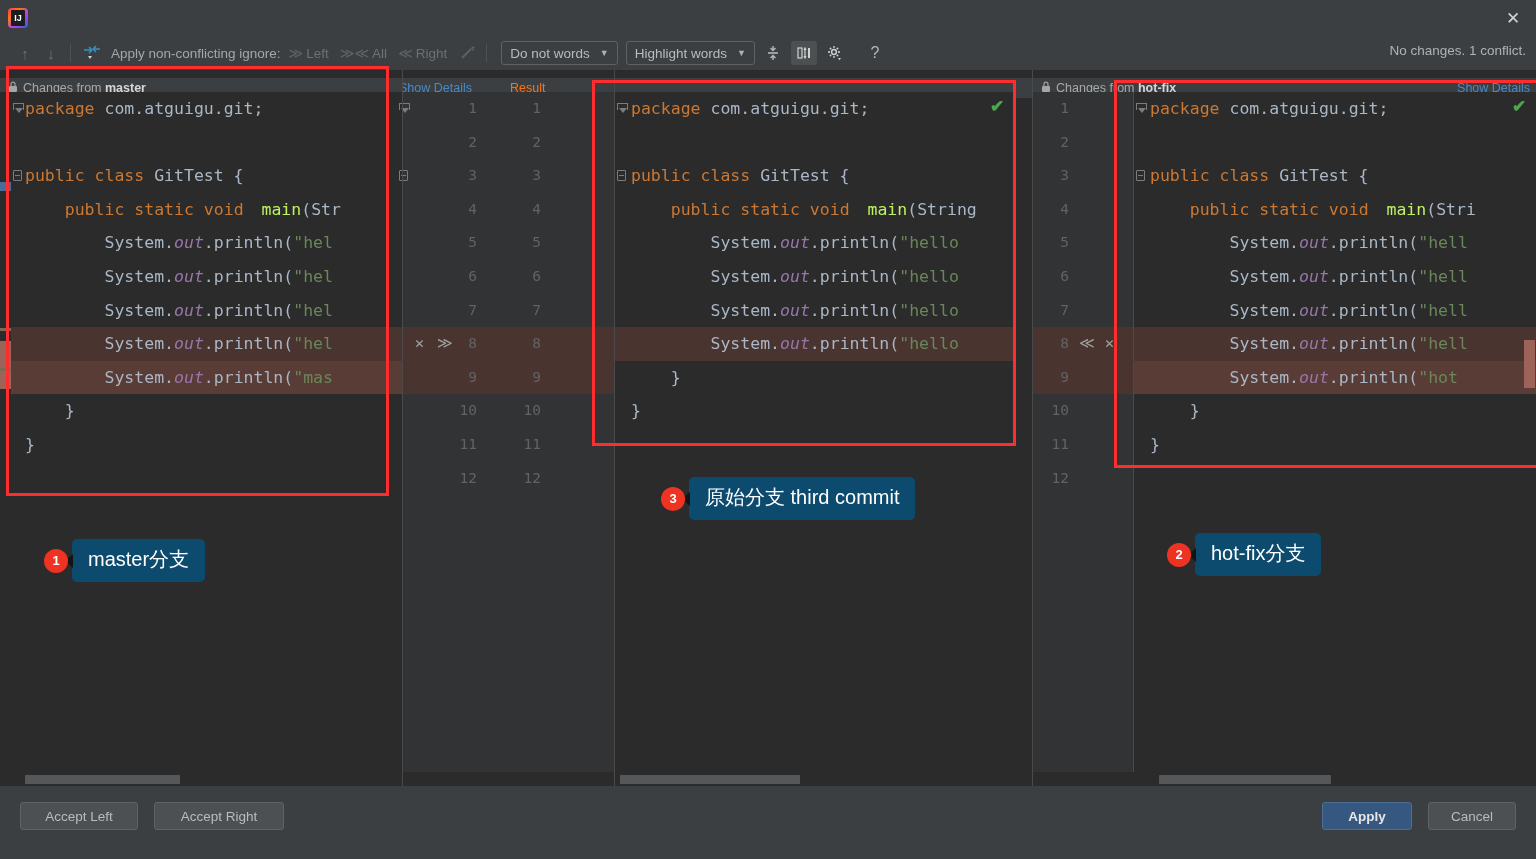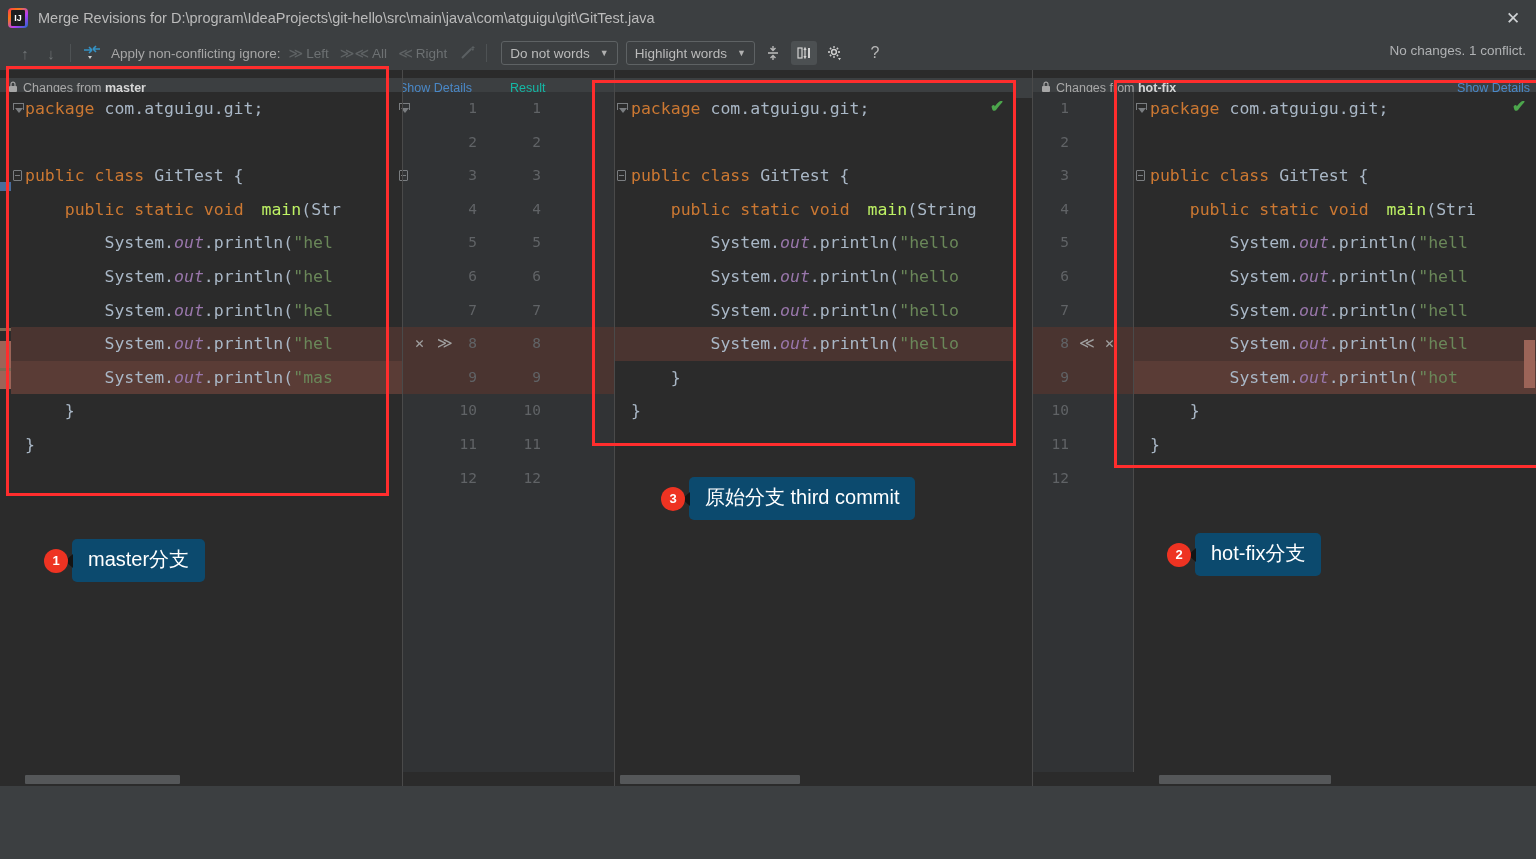--- a/index.html
+++ b/index.html
@@ -89,21 +89,21 @@
   }
   .pane-header {
     position: absolute; top: 8px; height: 20px;
     background: #3c3f41; display: flex; align-items: center;
     font-size: 12.5px; color: #a9b7c6; overflow: hidden; text-align: center;
   }
   .lock-icon { font-size: 11px; color: #9aa0a6; margin: 0 5px 0 8px; }
   .pane-header .hdr-txt { color: #a8a8a8; }
   .pane-header .hdr-txt b { color: #d6d6d6; }
   .show-details { color: #4a88c7; font-size: 12.5px; }
-  .result-lbl { color: #14b8a6; font-size: 12.5px; }
+  .result-lbl { color: #f97316; font-size: 12.5px; }
 
   
   .code {
     position: absolute; top: 22px; bottom: 14px;
     background: #2b2b2b; overflow: hidden;
     font-family: "DejaVu Sans Mono", monospace;
     font-size: 16.5px; line-height: 33.6px;
     white-space: pre;
   }
   .code .ln { height: 33.6px; position: relative; }
@@ -213,21 +213,20 @@
     position: absolute; background: #3c3f41; width: 1px;
   }
 </style>
 </head>
 <body>
 
 <div class="app">
 
   <div class="titlebar">
     <div class="ij-logo"></div>
-    <div class="title-text">Merge Revisions for D:\program\IdeaProjects\git-hello\src\main\java\com\atguigu\git\GitTest.java</div>
     <div class="win-close">✕</div>
   </div>
 
   <div class="toolbar">
     <div style="width:12px"></div>
     <div class="tb-arrow">↑</div>
     <div class="tb-arrow">↓</div>
     <div class="tb-sep"></div>
     <div class="tb-magic">
       <svg width="18" height="16" viewBox="0 0 18 16">
@@ -464,14 +463,20 @@
   </div>
   <div class="callout" style="left:661px;top:477px">
     <div class="badge">3</div>
     <div class="bubble">原始分支 third commit</div>
   </div>
   <div class="callout" style="left:1167px;top:533px">
     <div class="badge">2</div>
     <div class="bubble">hot-fix分支</div>
   </div>
 
+  <div class="bottombar">
+    <div class="btn" style="left:20px;width:118px">Accept Left</div>
+    <div class="btn" style="left:154px;width:130px">Accept Right</div>
+    <div class="btn primary" style="left:1322px;width:90px">Apply</div>
+    <div class="btn" style="left:1428px;width:88px">Cancel</div>
+  </div>
 
 </div>
 
 </body></html>

